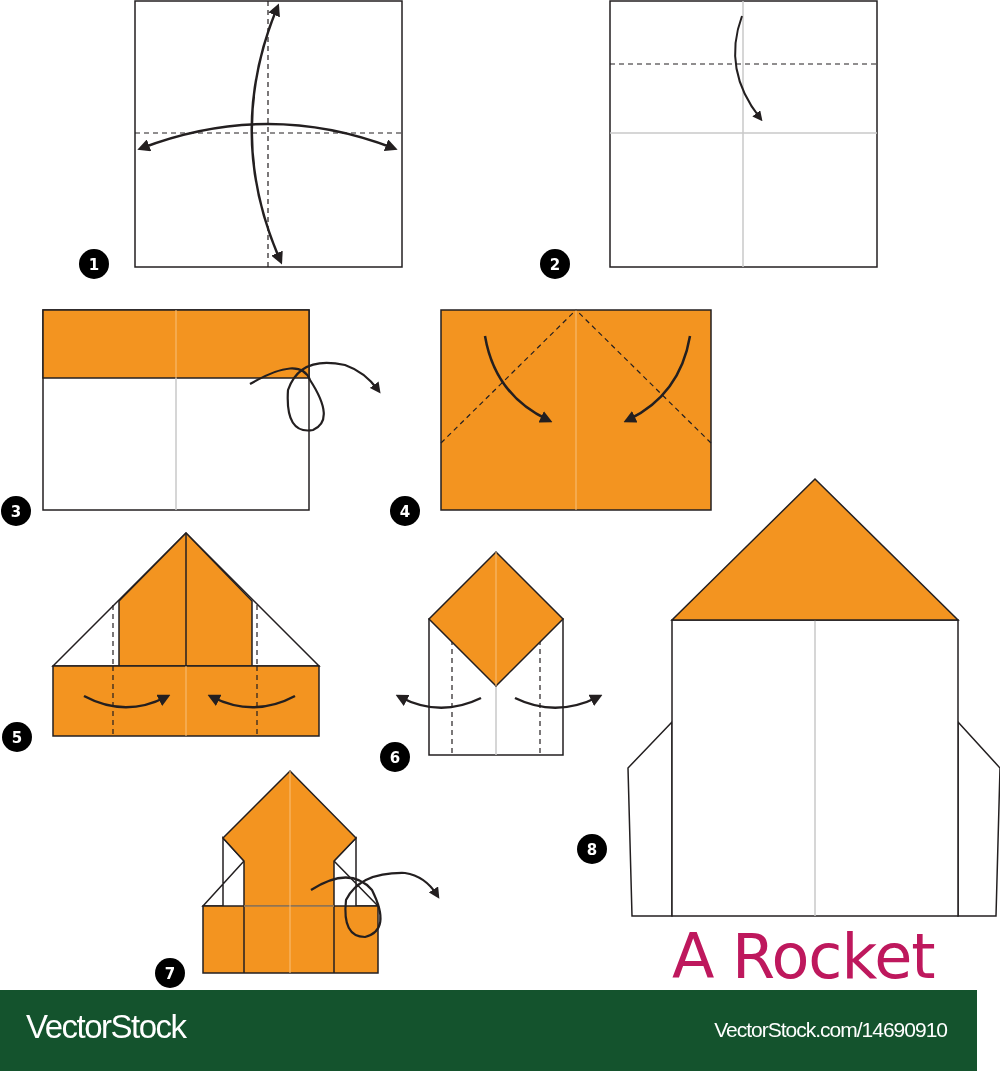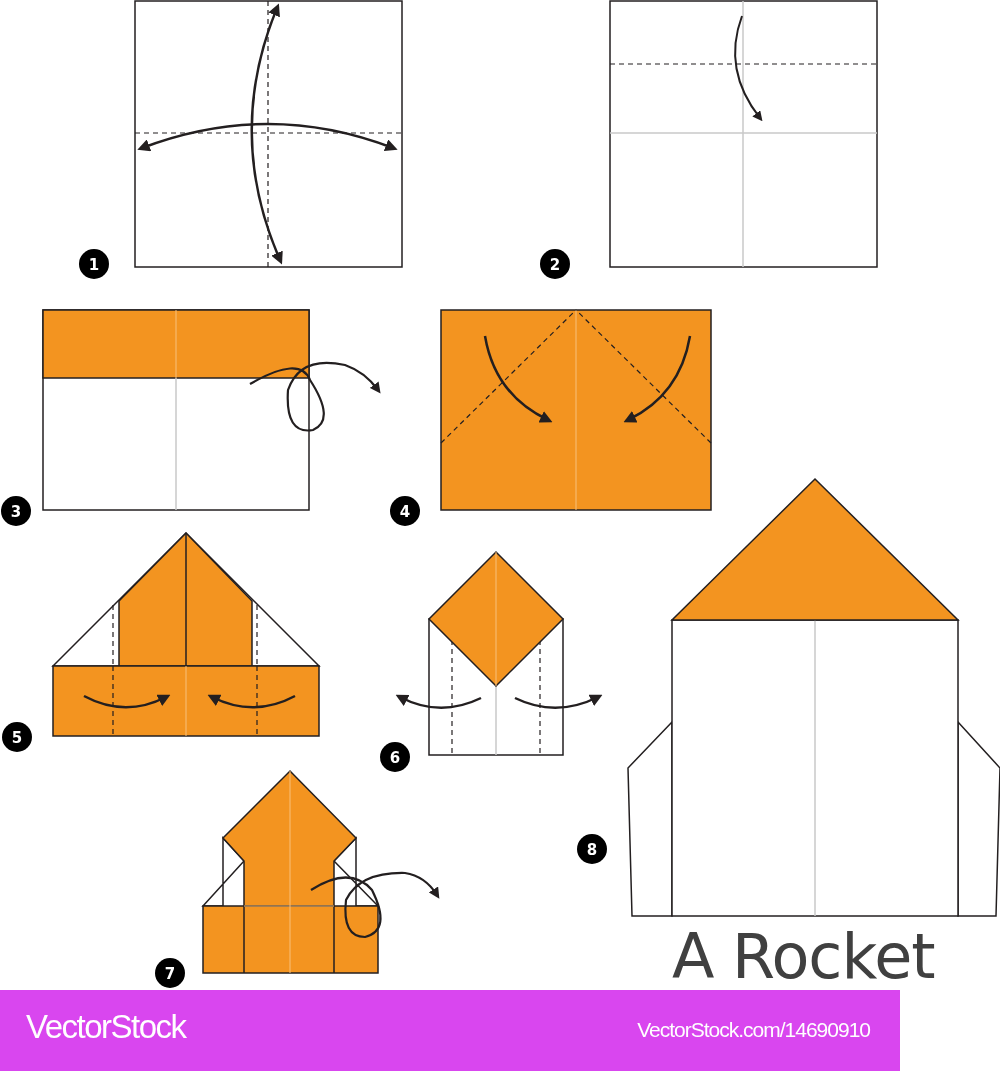--- a/index.html
+++ b/index.html
@@ -1,24 +1,24 @@
 <!DOCTYPE html>
 <html><head>
 <meta charset="utf-8">
 <style>
   html, body { margin: 0; padding: 0; background: #ffffff; }
   body { width: 1000px; height: 1071px; position: relative; overflow: hidden; font-family: "Liberation Sans", sans-serif; }
   #diagram { position: absolute; left: 0; top: 0; width: 1000px; height: 990px; }
   .title {
     position: absolute; left: 672px; top: 922px;
-    font-family: "DejaVu Sans", sans-serif; font-size: 62px; color: #404040; letter-spacing: -1px;
+    font-family: "DejaVu Sans", sans-serif; font-size: 62px; color: #be185d; letter-spacing: -1px;
     line-height: 70px; white-space: nowrap;
   }
   .footer {
-    position: absolute; left: 0; top: 990px; width: 900px; height: 81px; background: #d946ef;
+    position: absolute; left: 0; top: 990px; width: 977px; height: 81px; background: #14532d;
   }
   .footer .brand {
     position: absolute; left: 26px; top: 18px; color: #ffffff;
     font-family: "Liberation Sans", sans-serif; font-size: 33px; letter-spacing: -1.5px;
   }
   .footer .url {
     position: absolute; right: 30px; top: 28px; color: #ffffff;
     font-family: "Liberation Sans", sans-serif; font-size: 21px; letter-spacing: -1px;
   }
   .badge-num {

